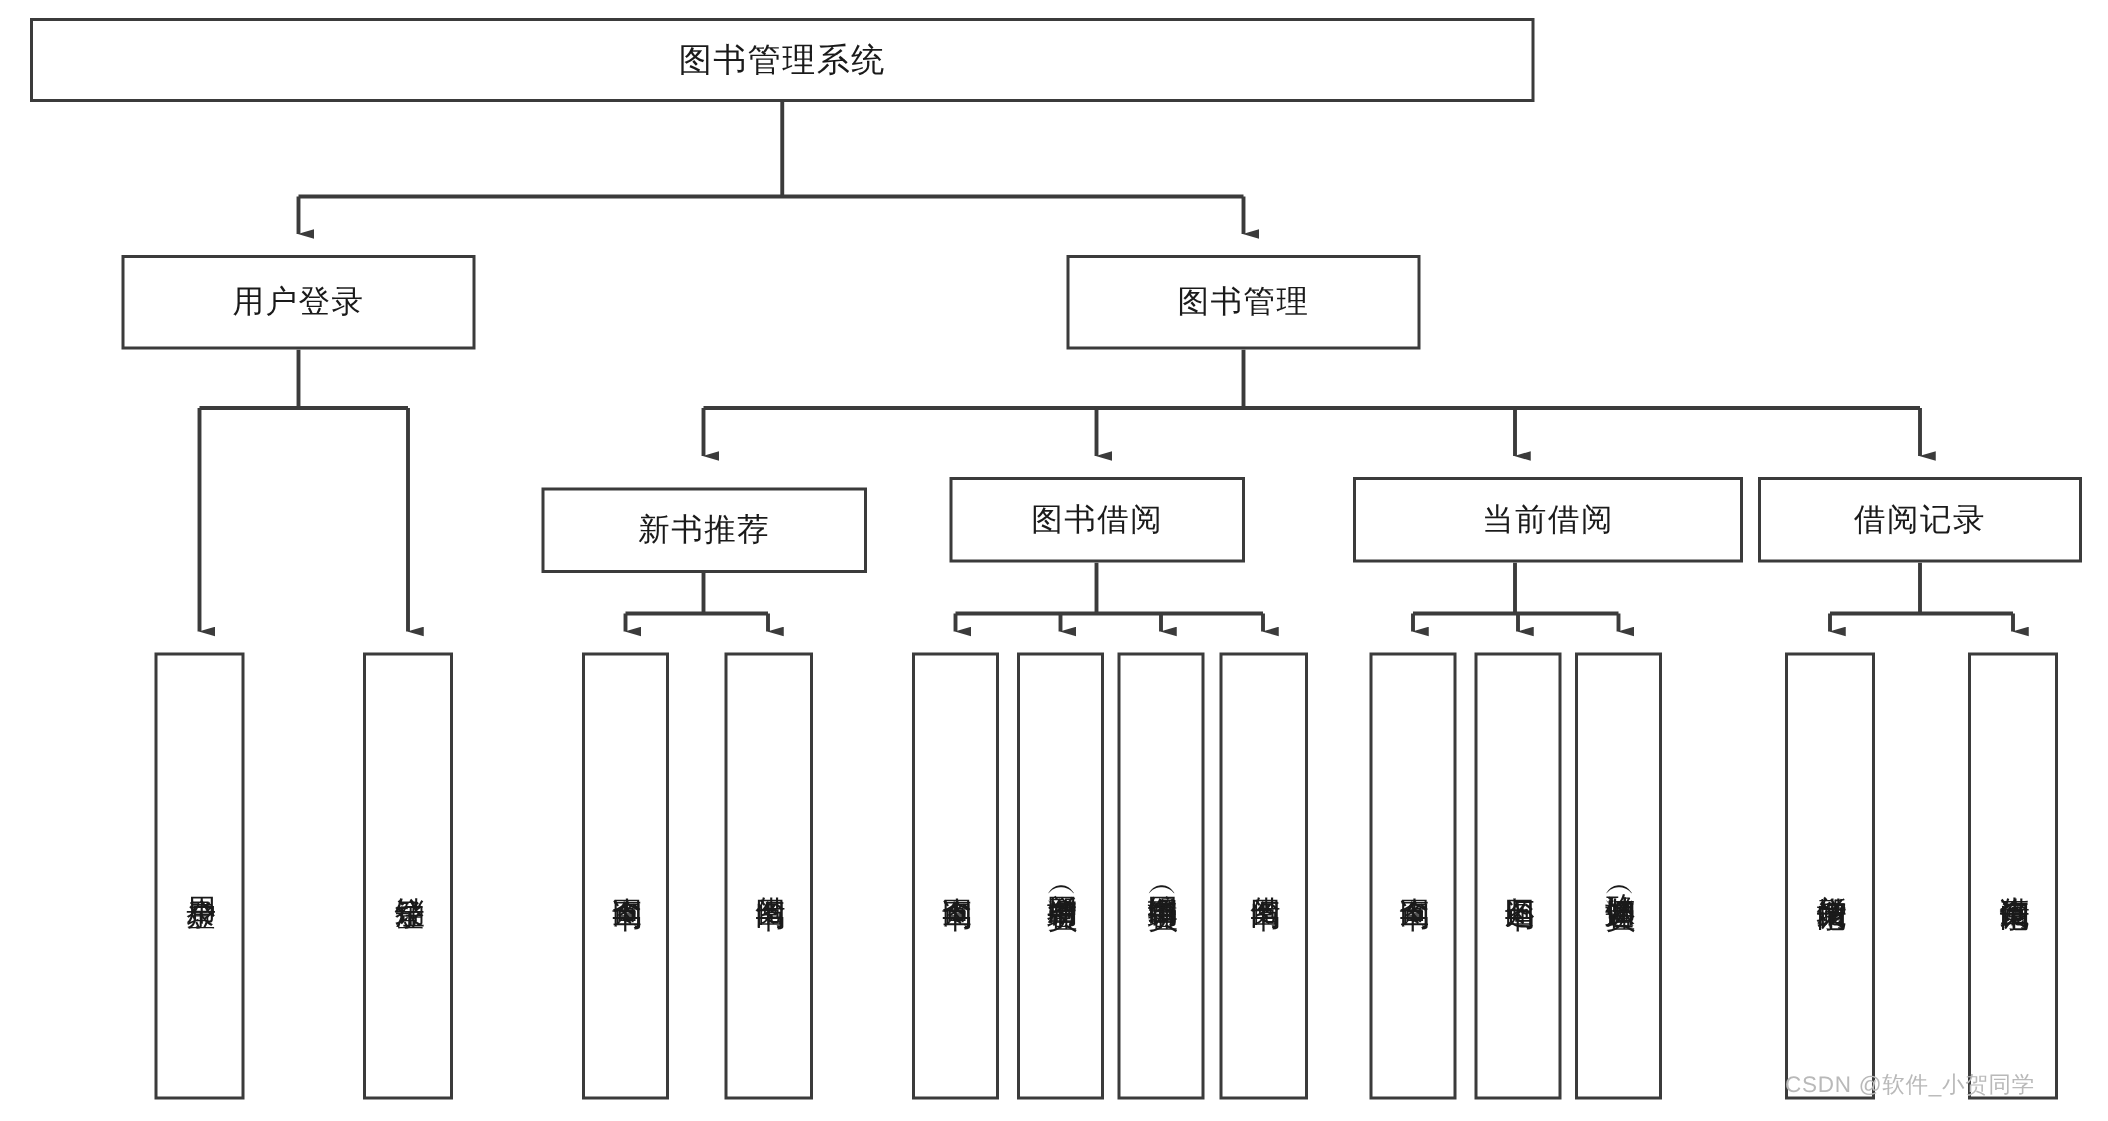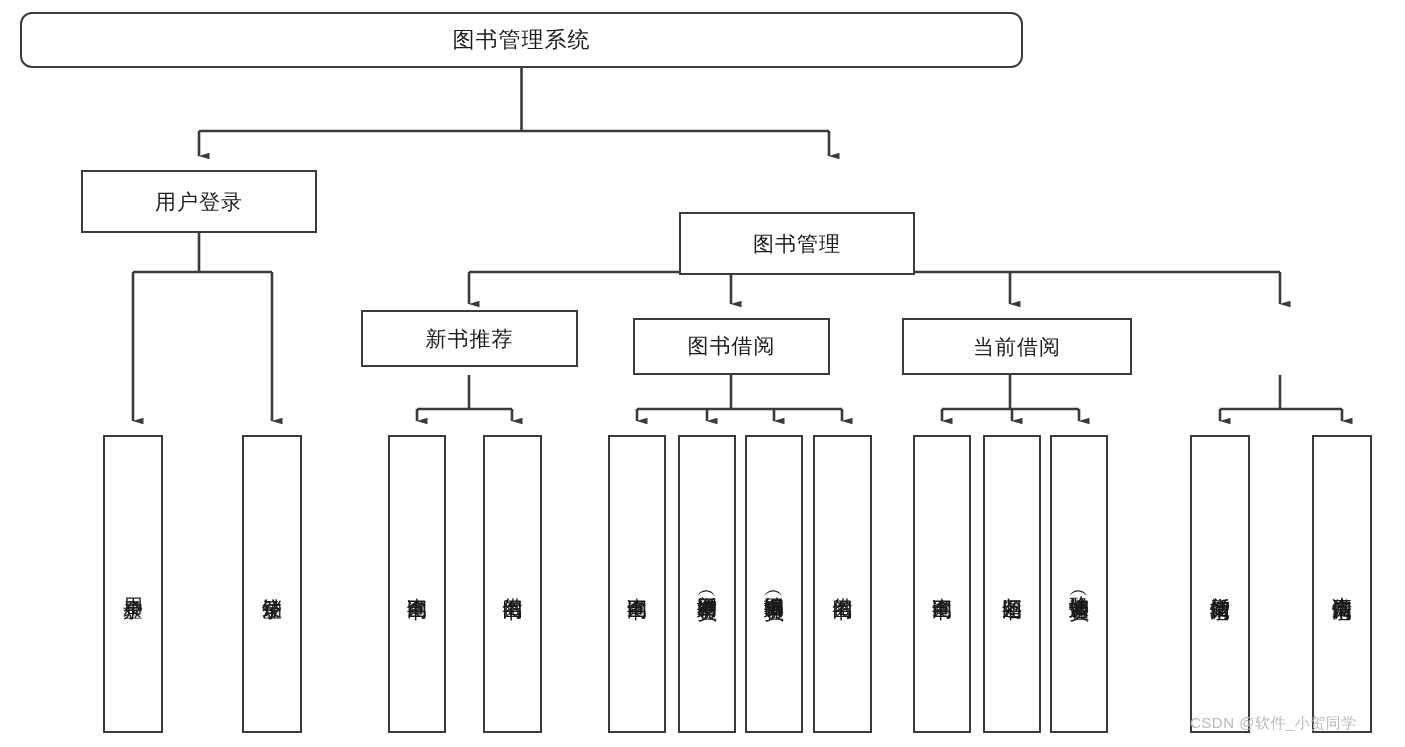--- a/index.html
+++ b/index.html
@@ -51,21 +51,20 @@
     padding: 4px 0;
     align-items: center;
     justify-content: center;
   }
   .node-v .vtext {
     writing-mode: vertical-rl;
     text-orientation: upright;
   }
   .title-node {
     font-size: 22px;
-    border-radius: 12px;
   }
   #watermark {
     position: absolute;
     left: 1190px;
     top: 714px;
     font-size: 15px;
     color: #b9b9b9;
     letter-spacing: 0.5px;
     white-space: nowrap;
     z-index: 5;
@@ -126,32 +125,35 @@
     </g>
   </svg>
 
   <div class="node node-h title-node" id="title-node" style="left: 20px; top: 12px; width: 1003px; height: 56px;">
     <span>图书管理系统</span>
   </div>
 
   <div class="node node-h" id="l2-0" style="left: 81px; top: 170px; width: 236px; height: 63px;">
     <span>用户登录</span>
   </div>
-  <div class="node node-h" id="l2-1" style="left: 679px; top: 170px; width: 236px; height: 63px; margin-top: 42px;">
+  <div class="node node-h" id="l2-1" style="left: 711px; top: 170px; width: 236px; height: 63px;">
     <span>图书管理</span>
   </div>
 
-  <div class="node node-h" id="l3-0" style="left: 361px; top: 310px; width: 217px; height: 57px;">
+  <div class="node node-h" id="l3-0" style="left: 361px; top: 325px; width: 217px; height: 57px;">
     <span>新书推荐</span>
   </div>
   <div class="node node-h" id="l3-1" style="left: 633px; top: 318px; width: 197px; height: 57px; font-family: Liberation Serif, serif;">
     <span>图书借阅</span>
   </div>
-  <div class="node node-h" id="l3-2" style="left: 902px; top: 318px; width: 230px; height: 57px;">
+  <div class="node node-h" id="l3-2" style="left: 902px; top: 318px; width: 260px; height: 57px;">
     <span>当前借阅</span>
+  </div>
+  <div class="node node-h" id="l3-3" style="left: 1172px; top: 318px; width: 216px; height: 57px;">
+    <span>借阅记录</span>
   </div>
 
   <div class="node node-v" id="lf-0" style="left: 103px; top: 435px; width: 60px; height: 298px;">
     <span class="vtext">用户登录</span>
   </div>
   <div class="node node-v" id="lf-1" style="left: 242px; top: 435px; width: 60px; height: 298px;">
     <span class="vtext">注销登录</span>
   </div>
   <div class="node node-v" id="lf-2" style="left: 388px; top: 435px; width: 58px; height: 298px;">
     <span class="vtext">查询图书</span>

